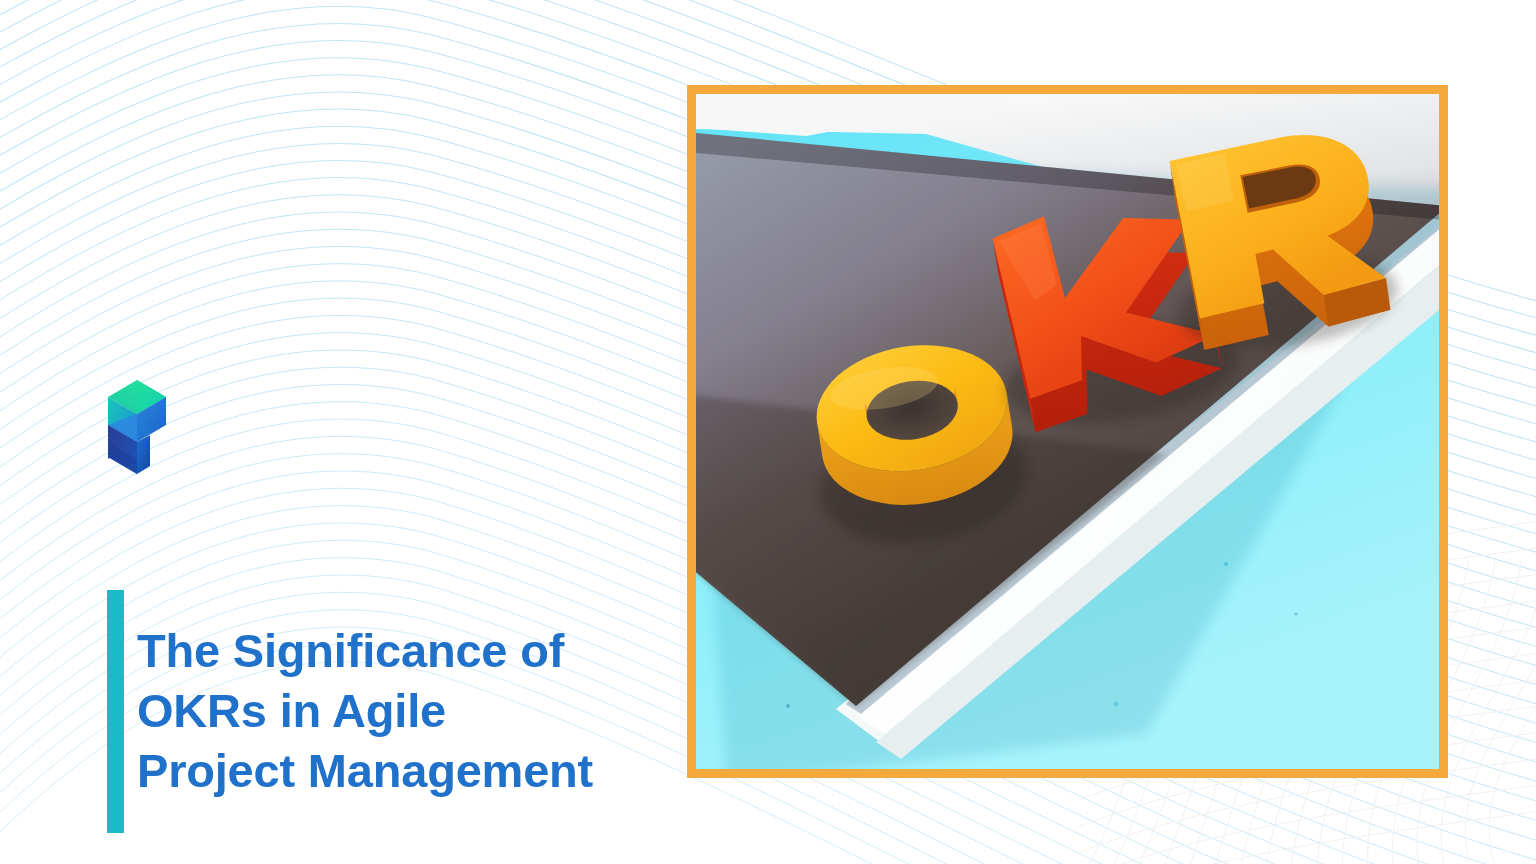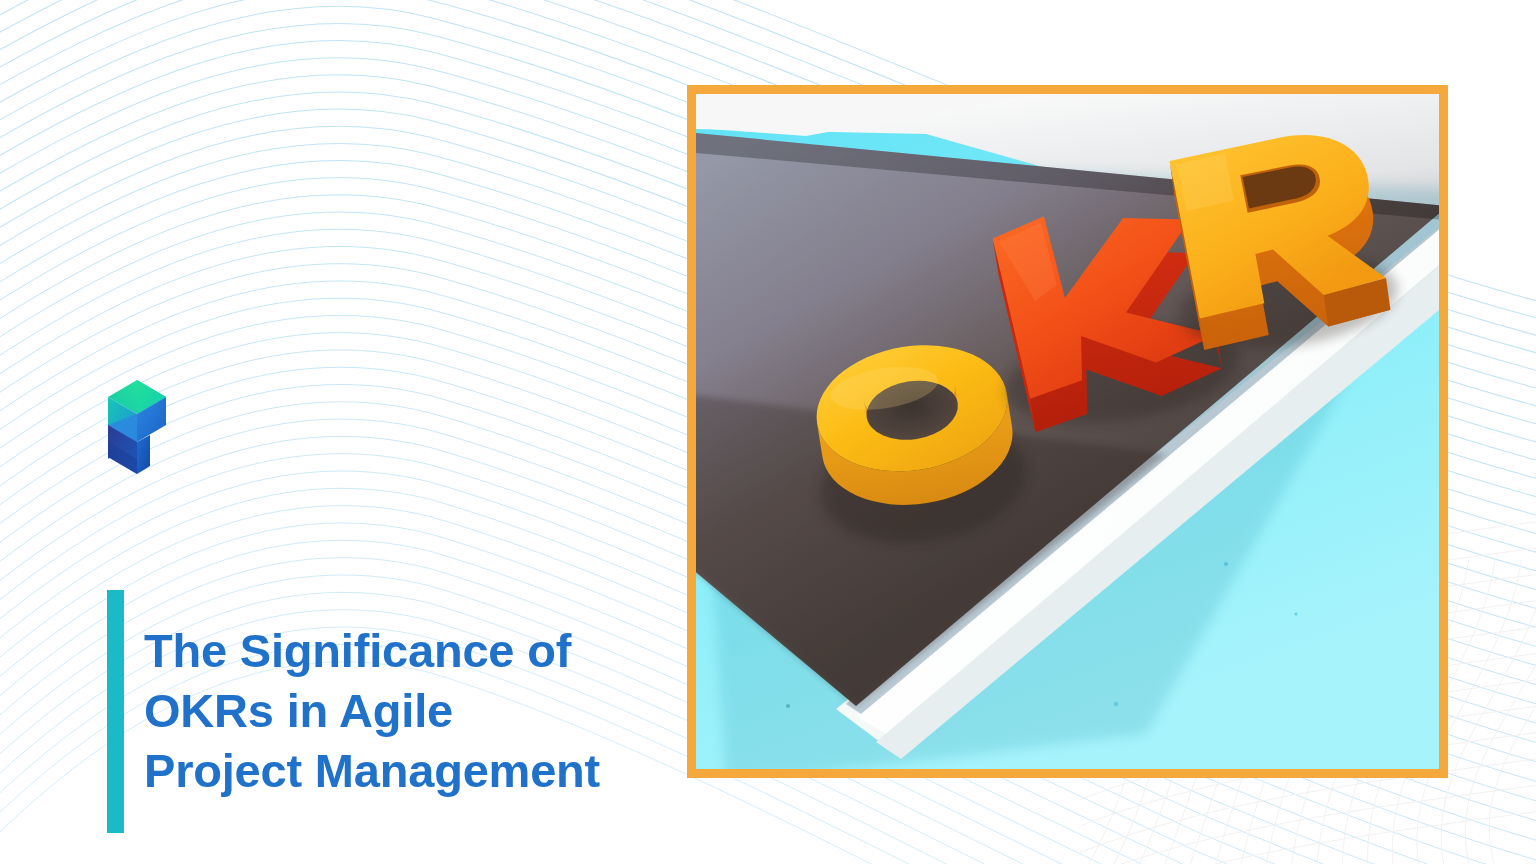--- a/index.html
+++ b/index.html
@@ -51,21 +51,21 @@
     align-items: stretch;
     z-index: 5;
   }
   .title-bar {
     width: 17px;
     min-height: 178px;
     background: #1ABAC7;
     flex: 0 0 auto;
   }
   .title-text {
-    margin-left: 20px;
+    margin-left: 13px;
     color: #1F71C9;
     font-size: 47px;
     line-height: 60px;
     font-weight: bold;
     letter-spacing: -0.2px;
     white-space: pre-line;
     max-width: 530px;
   }
 
   

